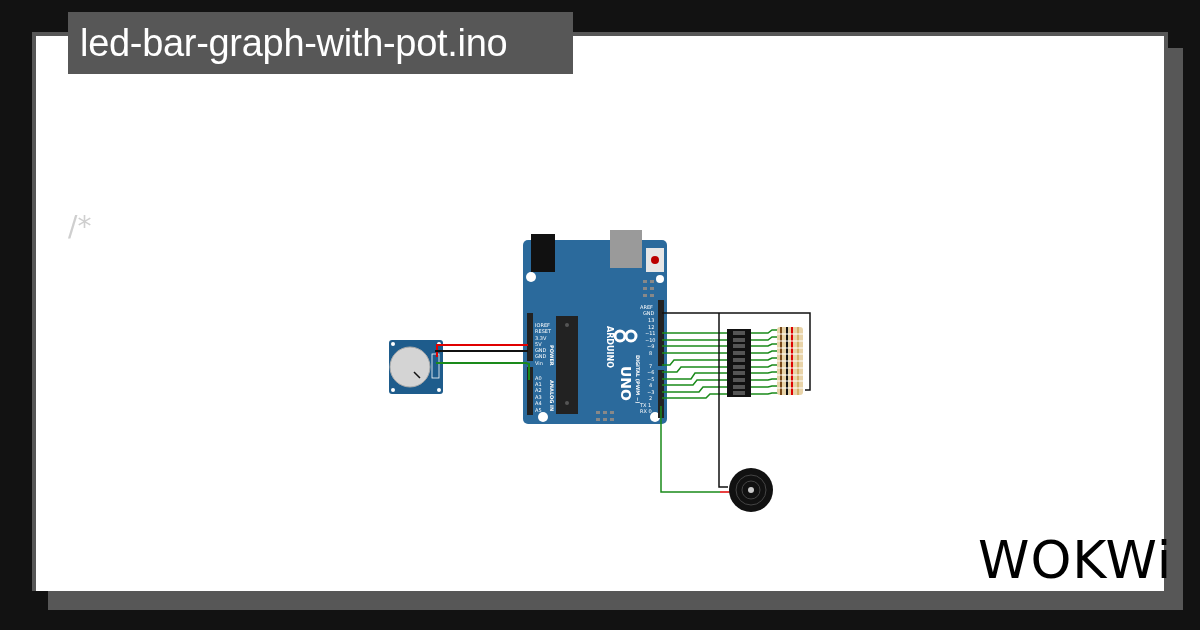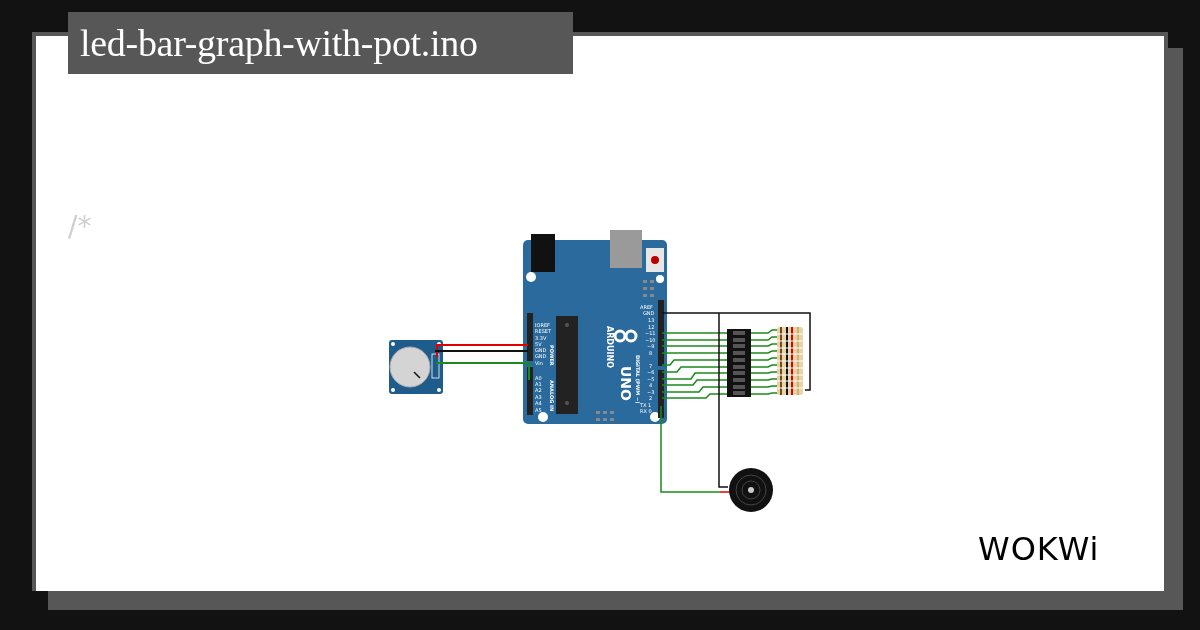--- a/index.html
+++ b/index.html
@@ -5,25 +5,25 @@
   html, body { margin:0; padding:0; }
   body { width:1200px; height:630px; background:#121212; position:relative; overflow:hidden;
          font-family:"DejaVu Sans","Liberation Sans",sans-serif; }
   .shadow { position:absolute; left:48px; top:48px; width:1135px; height:562px; background:#575757; }
   .card { position:absolute; left:32px; top:32px; width:1128px; height:555px; background:#fff;
           border:4px solid #575757; border-bottom:none; overflow:hidden; }
   .code { position:absolute; left:32px; top:70px; width:1061px; color:#cfcfcf; font-size:28px;
           line-height:48.5px; white-space:pre; overflow:hidden; height:490px; letter-spacing:0.1px; }
   .code div { height:48.5px; }
   .title { position:absolute; left:68px; top:12px; height:62px; padding:0 12px; background:#575757;
-           color:#fff; font-family:Liberation Serif, serif; font-size:38px; line-height:62px;
+           color:#fff; font-family:Liberation Sans, sans-serif; font-size:38px; line-height:62px;
            box-sizing:border-box; width:505px; letter-spacing:-0.3px; }
   .diagram { position:absolute; left:0; top:0; width:1200px; height:630px; pointer-events:none; }
   .diagram svg { position:absolute; left:0; top:0; }
-  .logo { position:absolute; left:978px; top:530px; font-family:"DejaVu Sans",sans-serif; font-size:32px;
+  .logo { position:absolute; left:978px; top:530px; font-family:"DejaVu Sans",sans-serif; font-size:52px;
           color:#000; letter-spacing:1px; font-weight:normal; }
 </style>
 </head>
 <body>
 
 <div class="shadow"></div>
 <div class="card">
   <div class="code">
     <div>/*</div>
     <div></div>

